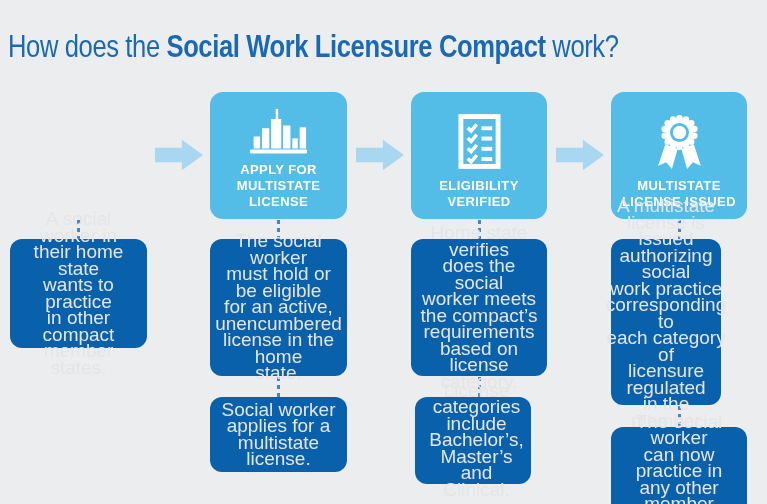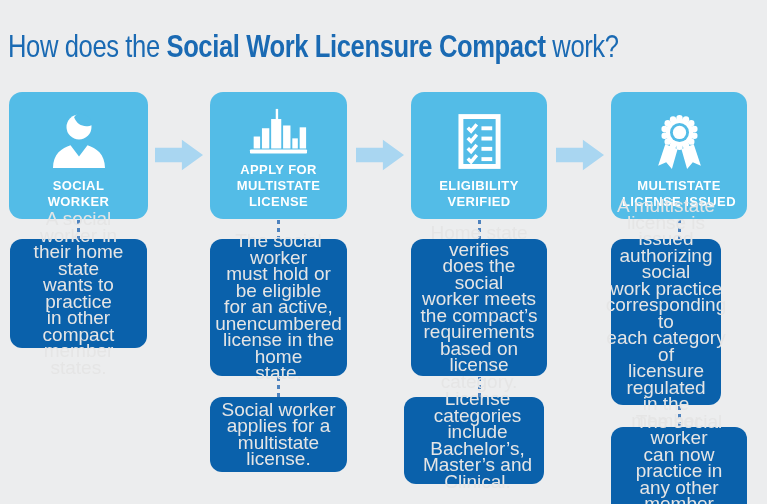--- a/index.html
+++ b/index.html
@@ -70,31 +70,20 @@
     background: repeating-linear-gradient(to bottom, #4D82BE 0 4px, rgba(0,0,0,0) 4px 8px);
   }
 </style>
 </head>
 <body>
 
 <div class="canvas">
 
   <h1 class="title"><span>How does the </span><b>Social Work Licensure Compact</b><span> work?</span></h1>
 
-  <div class="lightbox c1">
-    <span class="icon">
-      <svg viewBox="0 0 60 56" width="60" height="56">
-        <circle cx="30" cy="15" r="12.5" fill="#FFFFFF"></circle>
-        <path d="M30 1.5c7.5 0 12.6 4.8 13.4 11.2-6.8 3.6-15.4 0.8-18.3-7.4C26.6 3.2 28.2 1.5 30 1.5z" fill="#53BCE7"></path>
-        <path d="M4 56C4 42 13 35.8 21.5 33.2L30 44.5 38.5 33.2C47 35.8 56 42 56 56Z" fill="#FFFFFF"></path>
-      </svg>
-    </span>
-    <span class="steplabel">SOCIAL
-WORKER</span>
-  </div>
 
   <div class="lightbox c2">
     <span class="icon">
       <svg viewBox="0 0 64 50" width="59" height="46">
         <rect x="1" y="45" width="62" height="4.5" rx="1" fill="#FFFFFF"></rect>
         <rect x="5" y="31" width="7" height="13" fill="#FFFFFF"></rect>
         <rect x="14" y="22" width="8" height="22" fill="#FFFFFF"></rect>
         <rect x="24" y="12" width="11" height="32" fill="#FFFFFF"></rect>
         <rect x="29" y="1" width="2.6" height="12" fill="#FFFFFF"></rect>
         <rect x="37" y="19" width="8" height="25" fill="#FFFFFF"></rect>
@@ -182,21 +171,21 @@
   <div class="darkbox" style="left:210px; top:373px; width:137px; height:75px;">Social worker
 applies for a
 multistate license.</div>
   <div class="darkbox" style="left:411px; top:215px; width:136px; height:137px;">Home state verifies
 does the social
 worker meets
 the compact’s
 requirements
 based on license
 category.</div>
-  <div class="darkbox" style="left:404px; top:373px; width:140px; height:87px;padding-left:13px;">License categories
+  <div class="darkbox" style="left:415px; top:373px; width:116px; height:87px;padding-left:13px;">License categories
 include Bachelor’s,
 Master’s and
 Clinical.</div>
   <div class="darkbox" style="left:611px; top:215px; width:110px; height:166px;">A multistate
 license is issued
 authorizing social
 work practice
 corresponding to
 each category of
 licensure regulated

